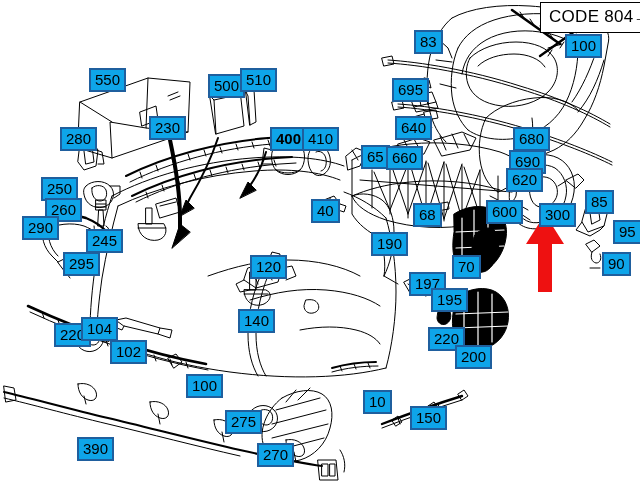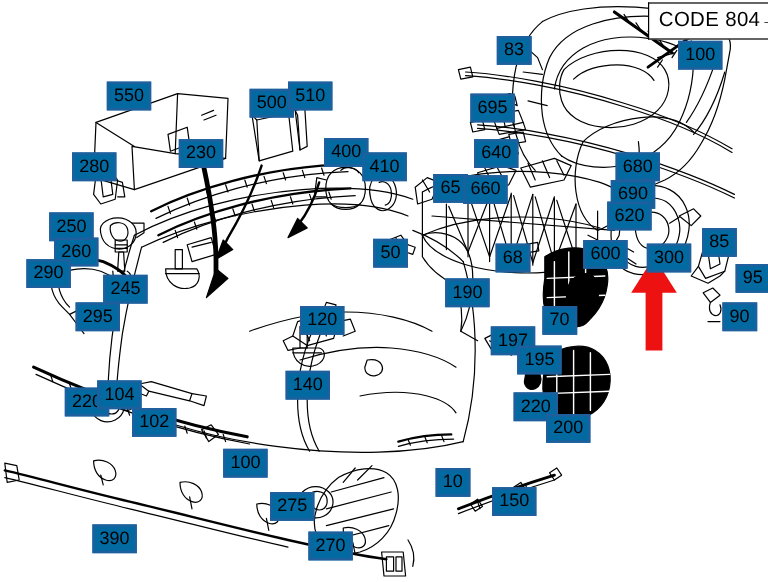--- a/index.html
+++ b/index.html
@@ -19,21 +19,21 @@
     width: 640px; height: 485px;
   }
   svg.art {
     position: absolute;
     left: 0; top: 0;
     width: 640px; height: 485px;
   }
   .callout {
     position: absolute;
     border: 2px solid #1f5f9e;
-    background: #0369a1;
+    background: #0ea5e9;
     color: #000000;
     font-family: "Liberation Sans", sans-serif;
     font-size: 15px;
     line-height: 1;
     padding: 2px 4px 3px 4px;
     text-align: center;
     white-space: nowrap;
     cursor: pointer;
     z-index: 40;
   }
@@ -492,37 +492,37 @@
     </svg>
   </div>
 
   <div class="code-box" style="left:540px; top:2px;">CODE 804→</div>
 
   <div class="callout" style="left:89px;  top:68px;">550</div>
   <div class="callout" style="left:208px; top:74px;">500</div>
   <div class="callout" style="left:240px; top:68px;">510</div>
   <div class="callout" style="left:60px;  top:127px;">280</div>
   <div class="callout" style="left:149px; top:116px;">230</div>
-  <div class="callout" style="left:270px; top:115px;">400</div>
+  <div class="callout" style="left:270px; top:127px;font-weight:bold;">400</div>
   <div class="callout" style="left:302px; top:127px;">410</div>
   <div class="callout" style="left:41px;  top:177px;">250</div>
   <div class="callout" style="left:45px;  top:198px;">260</div>
   <div class="callout" style="left:22px;  top:216px;">290</div>
   <div class="callout" style="left:86px;  top:229px;">245</div>
   <div class="callout" style="left:63px;  top:252px;">295</div>
   <div class="callout" style="left:54px; top:323px;">220</div>
   <div class="callout" style="left:81px;  top:317px;">104</div>
   <div class="callout" style="left:110px; top:340px;">102</div>
   <div class="callout" style="left:186px; top:374px;">100</div>
   <div class="callout" style="left:77px;  top:437px;">390</div>
   <div class="callout" style="left:250px; top:255px;">120</div>
   <div class="callout" style="left:238px; top:309px;">140</div>
   <div class="callout" style="left:225px; top:410px;">275</div>
   <div class="callout" style="left:257px; top:443px;">270</div>
-  <div class="callout" style="left:311px; top:199px;">50</div>
+  <div class="callout" style="left:311px; top:199px;">40</div>
   <div class="callout" style="left:361px; top:145px;">65</div>
   <div class="callout" style="left:413px; top:203px;">68</div>
   <div class="callout" style="left:371px; top:232px;">190</div>
   <div class="callout" style="left:409px; top:272px;">197</div>
   <div class="callout" style="left:431px; top:288px;">195</div>
   <div class="callout" style="left:452px; top:255px;">70</div>
   <div class="callout" style="left:428px; top:327px;">220</div>
   <div class="callout" style="left:455px; top:345px;">200</div>
   <div class="callout" style="left:363px; top:390px;">10</div>
   <div class="callout" style="left:410px; top:406px;">150</div>

